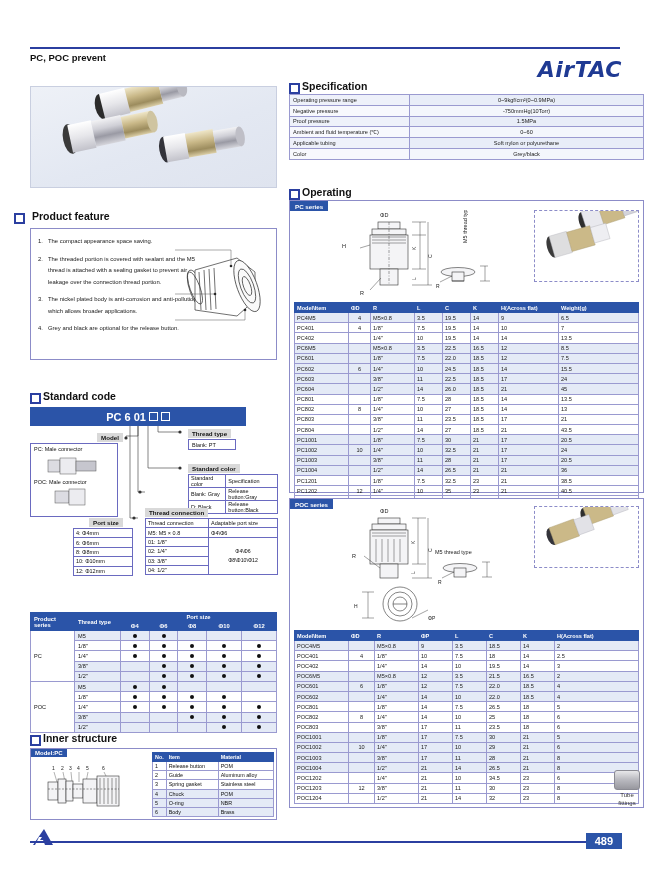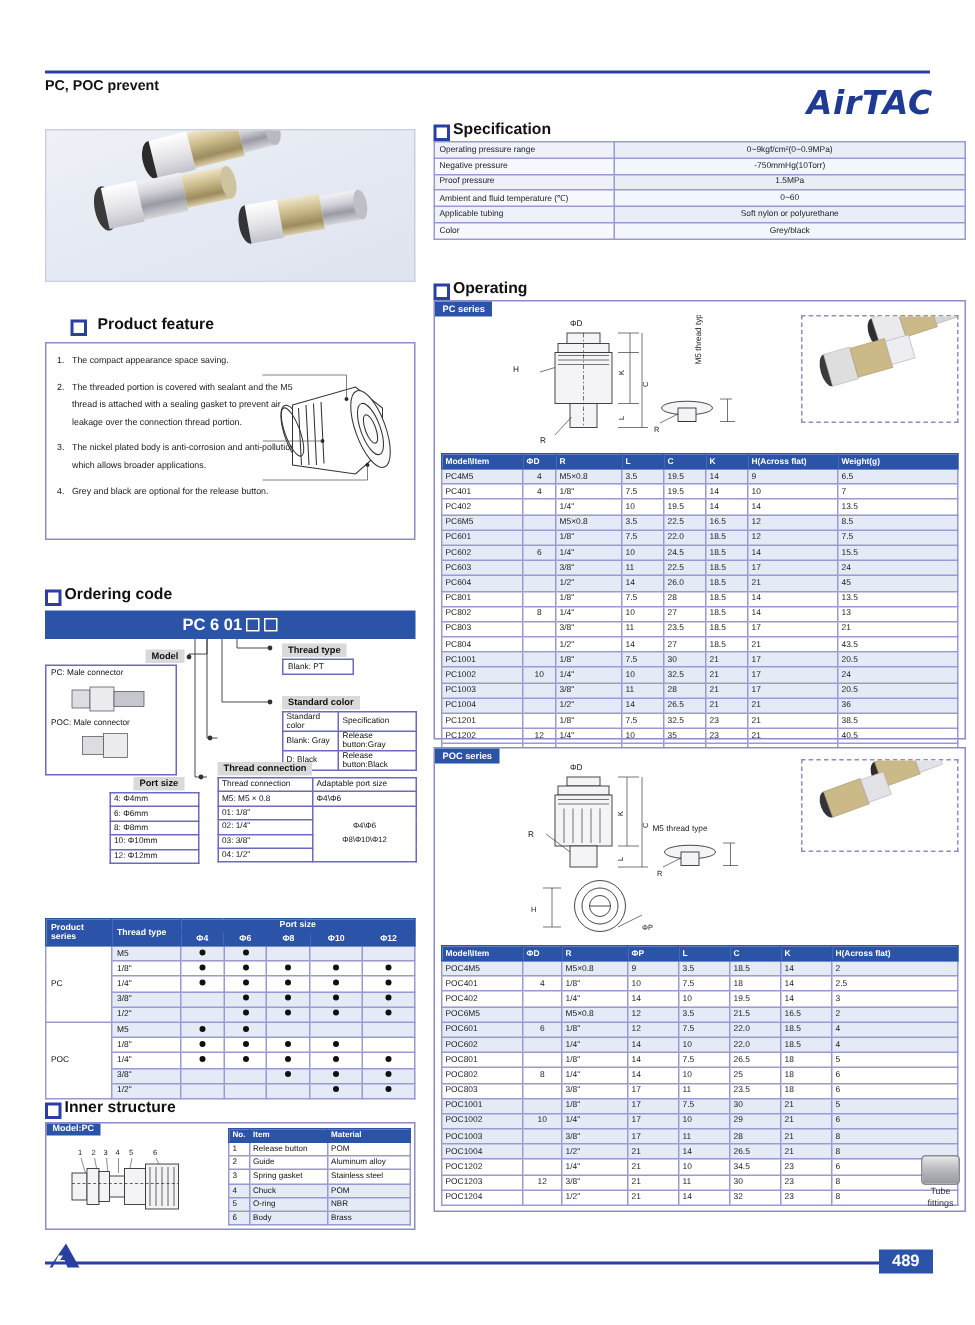--- a/index.html
+++ b/index.html
@@ -71,21 +71,21 @@
 
   
   .feat-box { left:30px; top:228px; width:247px; height:132px; }
   .feat-list {
     position:absolute; left:38px; top:236px; width:160px;
     font-size:5.9px; line-height:1.95; color:#1a1a1a;
   }
 
   
   .oc-bar {
-    position:absolute; left:30px; top:407px; width:247px; height:19px;
+    position:absolute; left:30px; top:407px; width:216px; height:19px;
     background:#2b54a8; color:#fff;
     font-size:11px; font-weight:bold;
     display:flex; align-items:center; justify-content:center; gap:3px;
   }
   .oc-sq { display:inline-block; width:9px; height:9px; border:1px solid #fff; }
   .oc-box { border:1px solid #6a6ac0; background:#fff; }
   .lbl-gray {
     background:#d9d9d9; font-size:6.2px; font-weight:bold;
     padding:1px 4px; color:#111; display:inline-block;
   }
@@ -200,21 +200,21 @@
       <g transform="translate(125,50) rotate(-10)">
         <ellipse cx="7" cy="14" rx="6" ry="13" fill="#33333a"></ellipse>
         <rect x="7" y="1" width="22" height="26" fill="url(#wh1)"></rect>
         <rect x="29" y="2" width="28" height="24" fill="url(#br1)"></rect>
         <rect x="57" y="4" width="26" height="20" fill="url(#mt1)"></rect>
         <ellipse cx="83" cy="14" rx="4.5" ry="10" fill="#bfbfc7"></ellipse>
       </g>
     </svg>
   </div>
 
-  <div class="sec-h" style="left:47px; top:210px;padding-left:18px;"><span>Product feature</span></div>
+  <div class="sec-h" style="left:14px; top:210px;padding-left:18px;"><span>Product feature</span></div>
   <div class="box feat-box"></div>
   <div class="feat-list">
     <div style="position:relative;padding-left:10px;margin-bottom:6px;">
       <span style="position:absolute;left:0;">1.</span>
       <span>The compact appearance space saving.</span>
     </div>
     <div style="position:relative;padding-left:10px;margin-bottom:6px;">
       <span style="position:absolute;left:0;">2.</span>
       <span>The threaded portion is covered with sealant and the M5 thread is attached with a sealing gasket to prevent air leakage over the connection thread portion.</span>
     </div>
@@ -245,21 +245,21 @@
           <circle cx="70" cy="72" r="1.3"></circle>
         </g>
       <g stroke="#555" stroke-width="0.5" fill="none">
         <path d="M56 28 L56 12 L-5 12"></path>
           <path d="M40 56 L0 56"></path>
           <path d="M70 72 L70 82 L-10 82"></path>
       </g>
     </svg>
   </div>
 
-  <div class="sec-h" style="left:30px; top:390px;"><span>Ordering code</span></div>
+  <div class="sec-h" style="left:30px; top:390px;"><span>Standard code</span></div>
   <div class="oc-bar">
     <span>PC 6 01</span>
     <span class="oc-sq"></span>
     <span class="oc-sq"></span>
   </div>
 
   <svg style="position:absolute;left:30px;top:426px;" width="250" height="130">
     <g stroke="#333" stroke-width="0.6" fill="none">
       <path d="M108 0 L108 10 L108 10"></path>
       <path d="M100 0 L100 92"></path>

